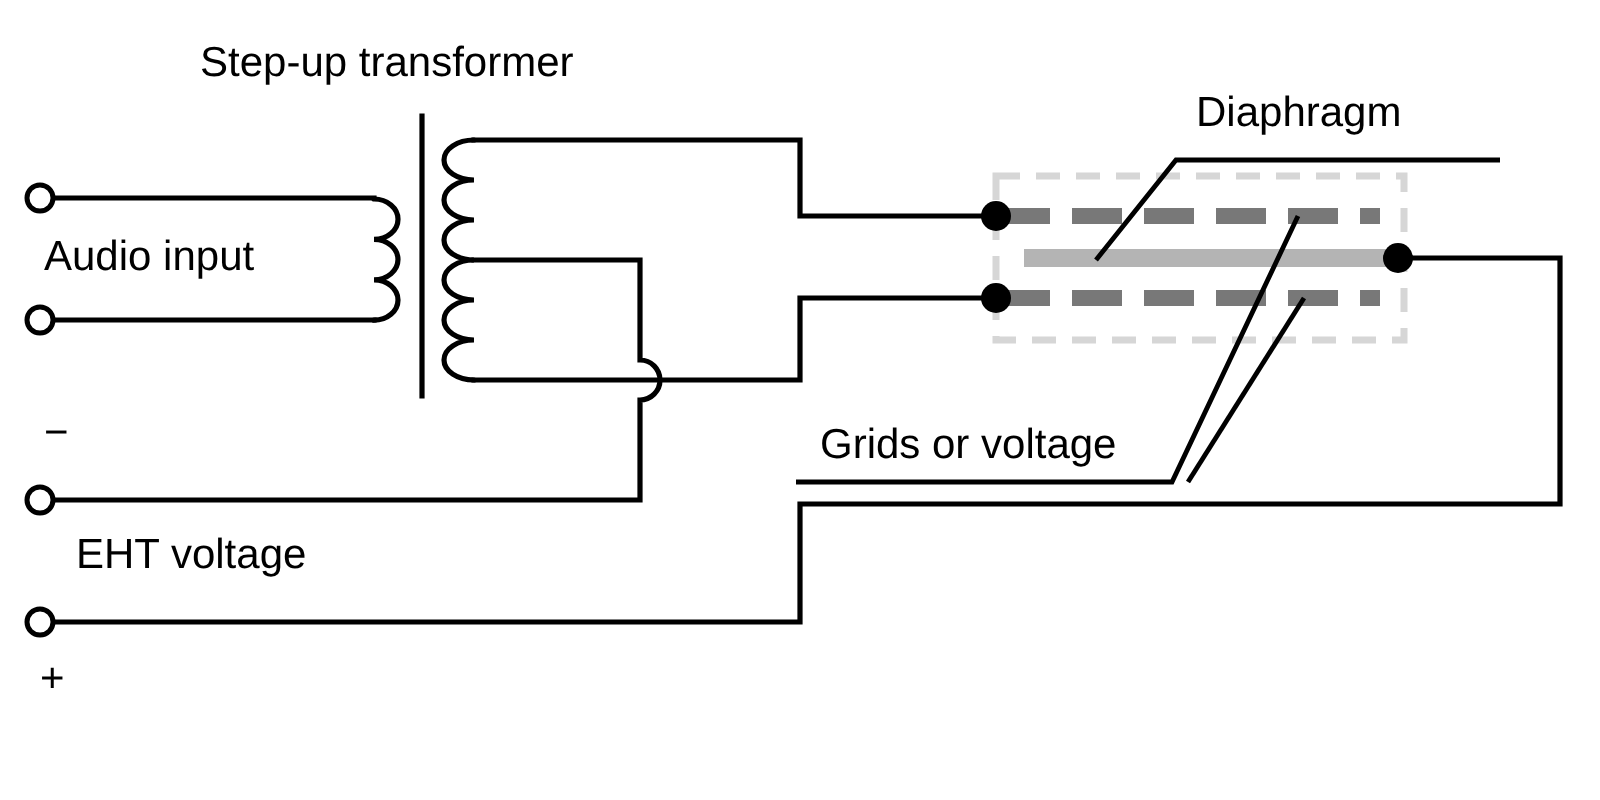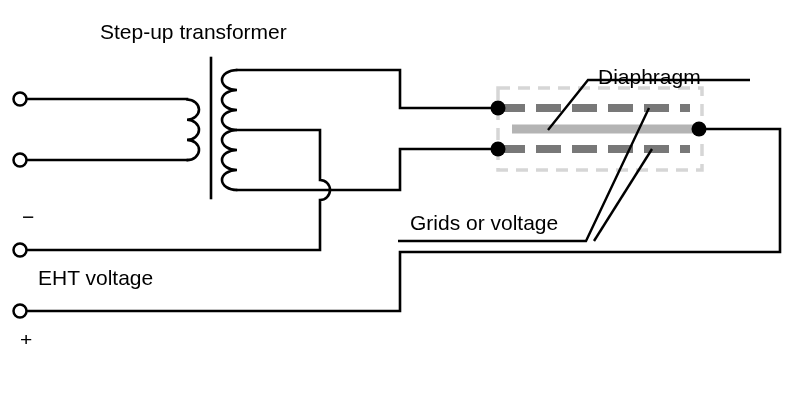--- a/index.html
+++ b/index.html
@@ -96,23 +96,24 @@
     <circle class="terminal" cx="20" cy="250" r="6.5"></circle>
     <circle class="terminal" cx="20" cy="311" r="6.5"></circle>
 
     <circle class="junction" cx="498" cy="108" r="7.5"></circle>
     <circle class="junction" cx="498" cy="149" r="7.5"></circle>
     <circle class="junction" cx="699" cy="129" r="7.5"></circle>
   </svg>
 
   <div class="lbl" style="left:100px; top:19px">Step-up transformer</div>
 
+  <div class="lbl" style="left:22px; top:116px">Audio input</div>
 
   <div class="lbl" style="left:22px; top:204px">−</div>
 
   <div class="lbl" style="left:38px; top:265px">EHT voltage</div>
 
   <div class="lbl" style="left:20px; top:327px">+</div>
 
-  <div class="lbl" style="left:598px; top:64px">Diaphragm</div>
+  <div class="lbl" style="left:598px; top:44px">Diaphragm</div>
 
   <div class="lbl" style="left:410px; top:210px">Grids or voltage</div>
 </div>
 
 </body></html>

